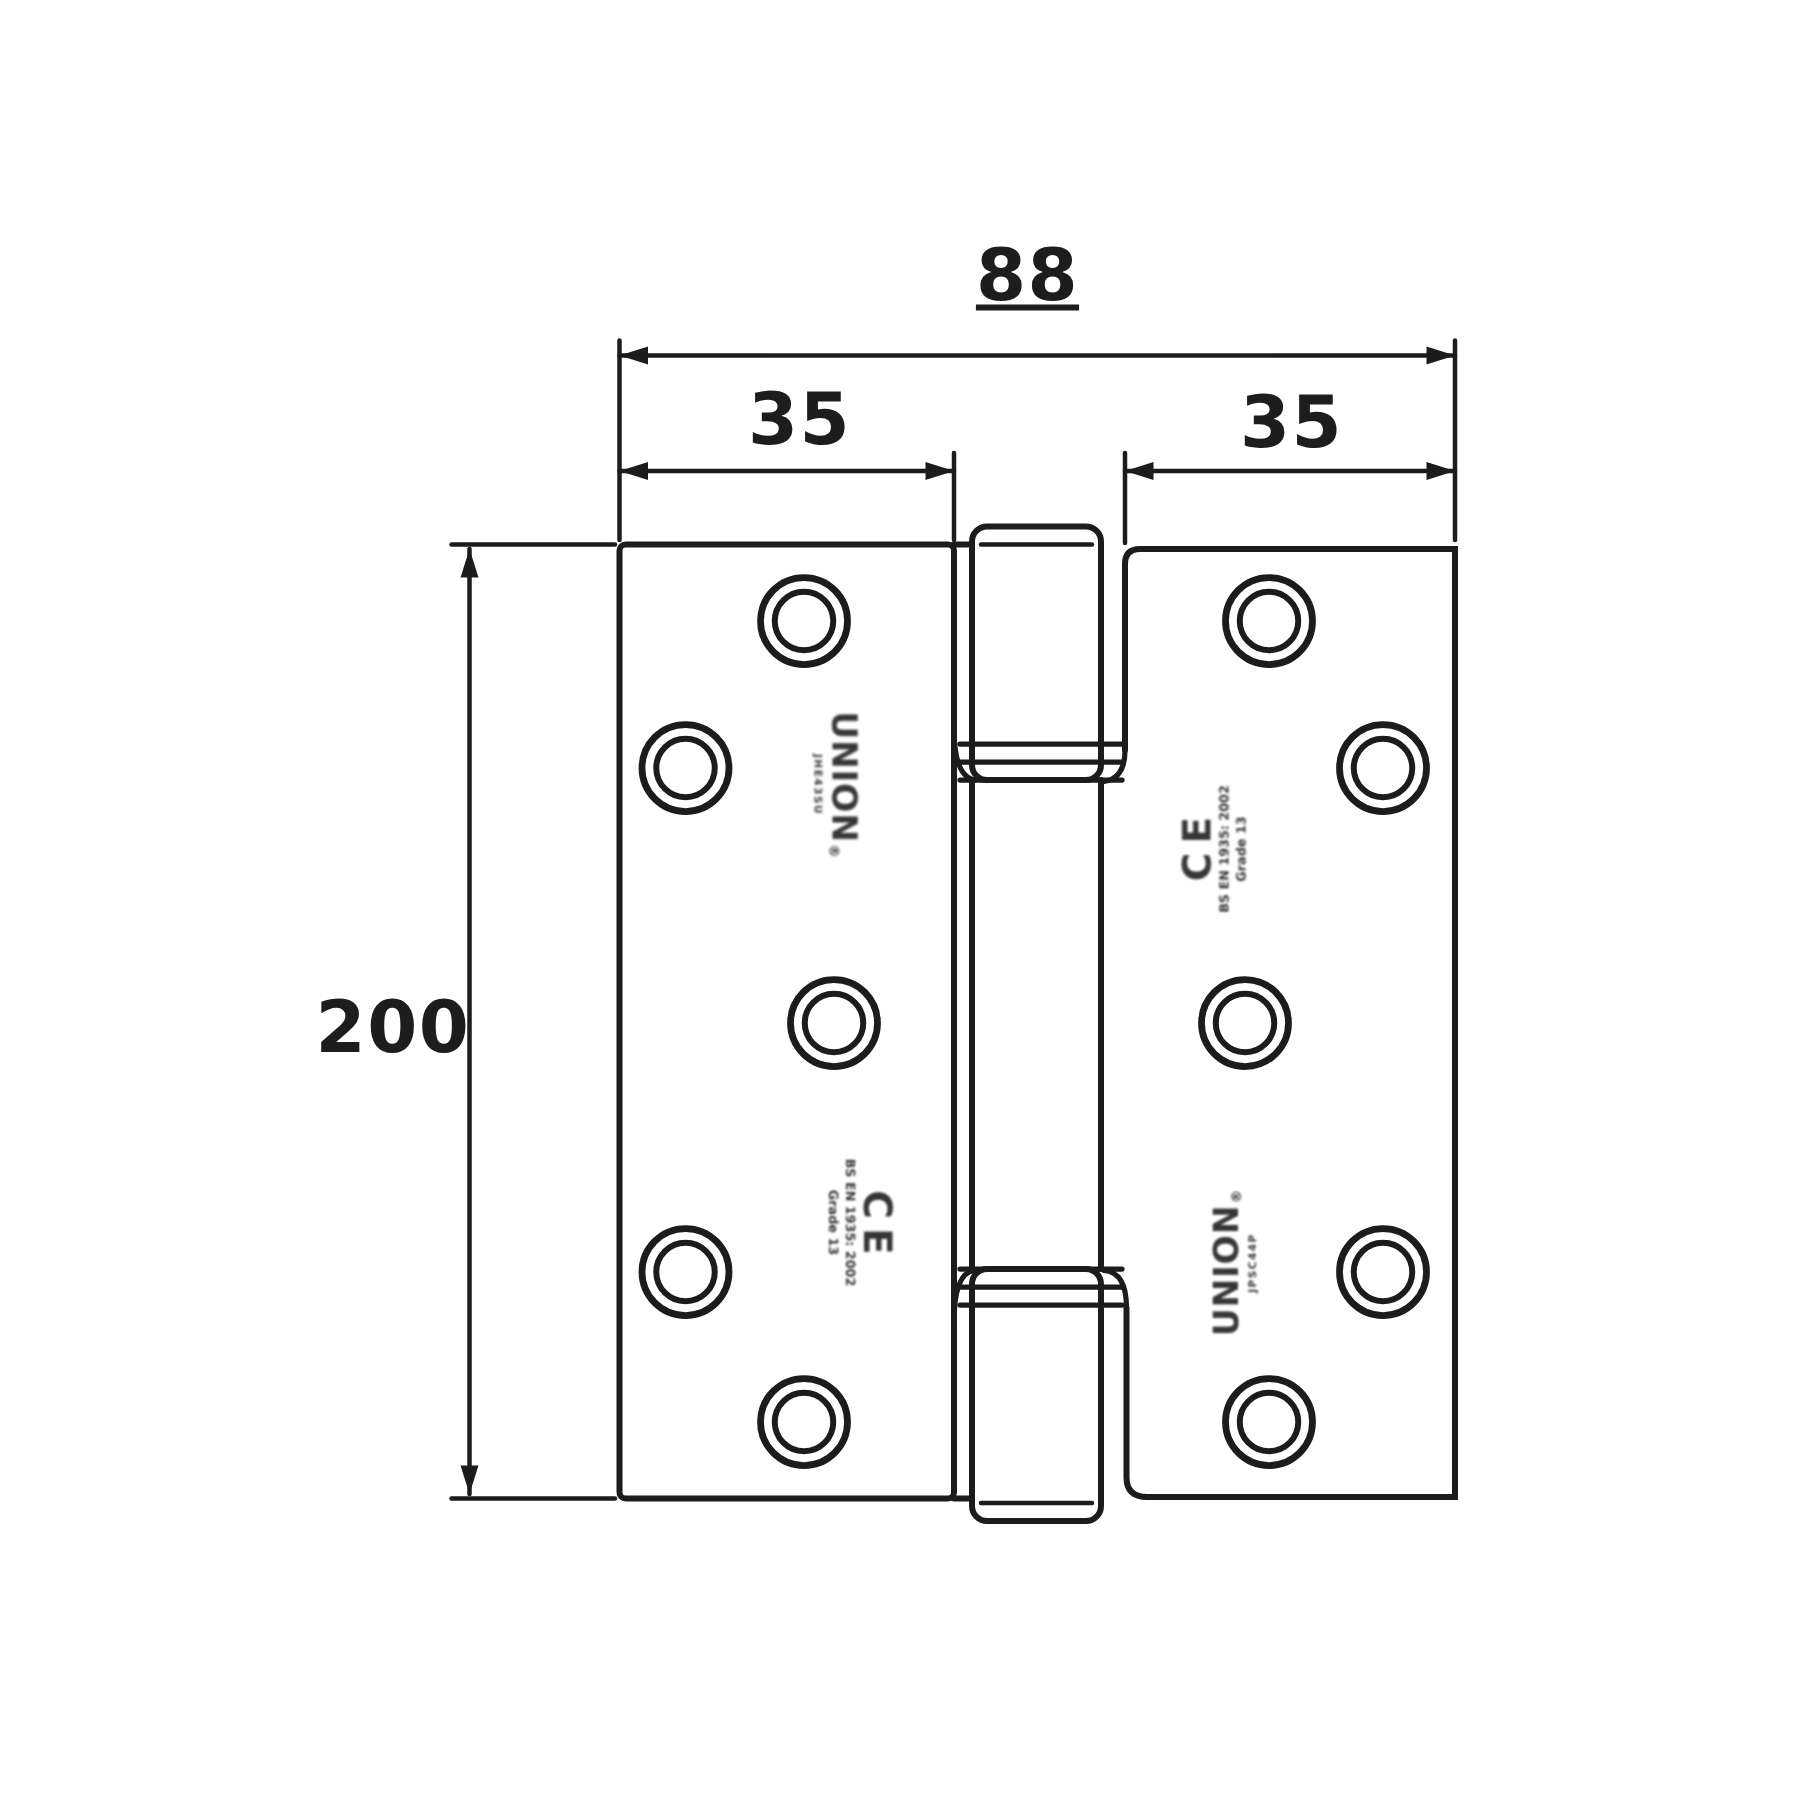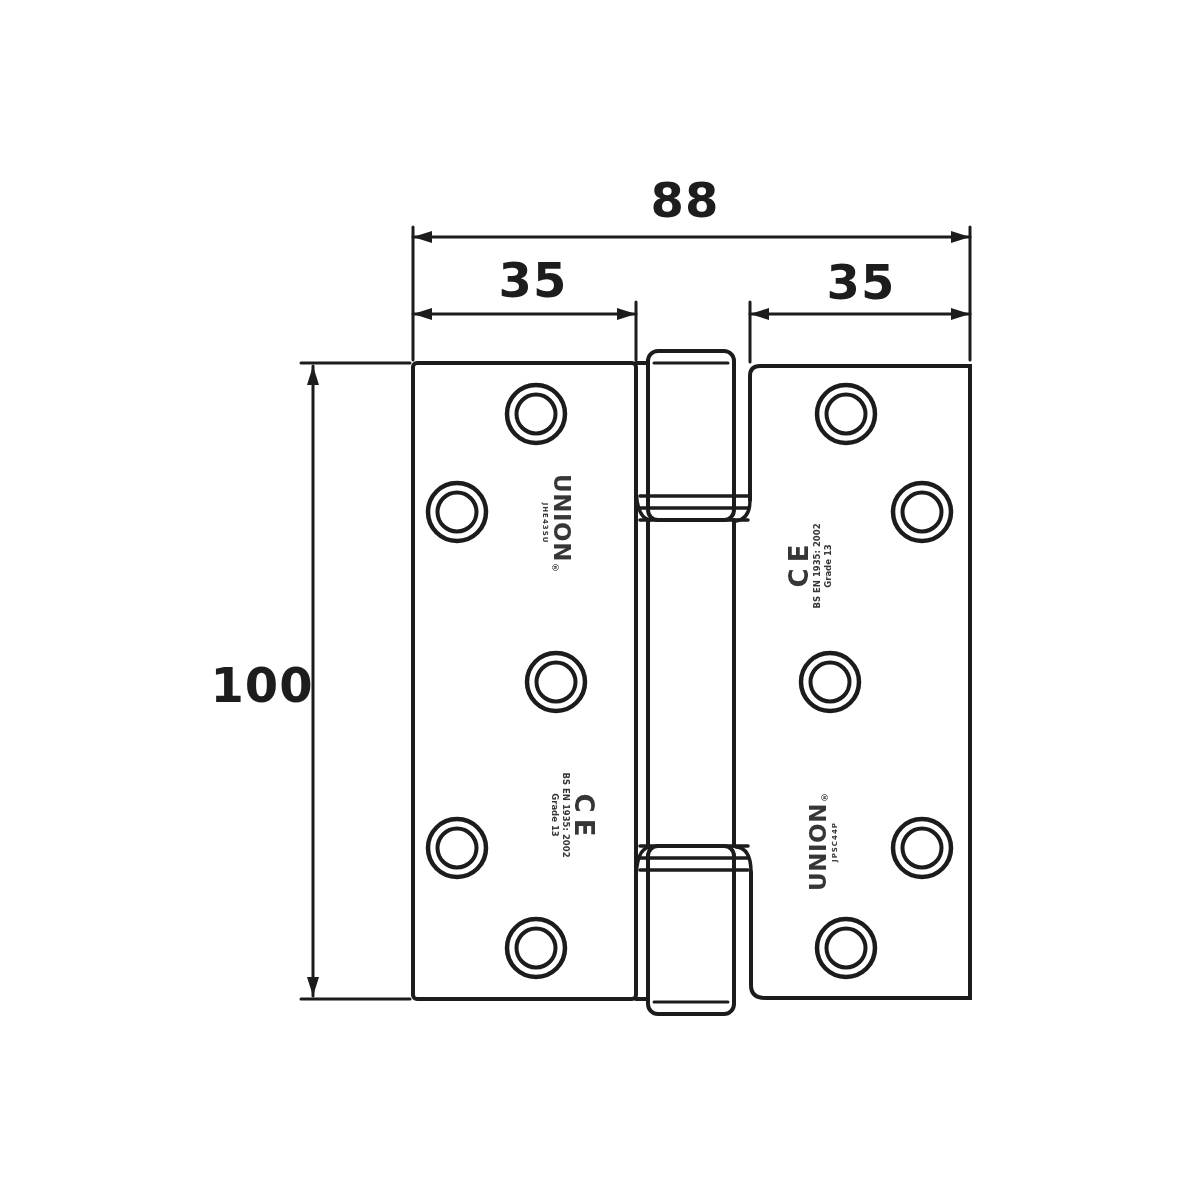--- a/index.html
+++ b/index.html
@@ -127,24 +127,24 @@
             <circle cx="922" cy="848" r="19.5" stroke-width="4"></circle>
           </g>
         <g>
             <circle cx="846" cy="948" r="29"></circle>
             <circle cx="846" cy="948" r="19.5" stroke-width="4"></circle>
           </g>
       </g>
     </g>
   </svg>
 
-  <div class="dim-label" style="left:625px;top:176px;width:120px;">88</div>
+  <div class="dim-label" style="left:625px;top:160px;width:120px;text-decoration:underline;">88</div>
   <div class="dim-label" style="left:473px;top:256px;width:120px;">35</div>
   <div class="dim-label" style="left:801px;top:258px;width:120px;">35</div>
-  <div class="dim-label" style="left:192px;top:661px;width:140px;">100</div>
+  <div class="dim-label" style="left:192px;top:661px;width:140px;">200</div>
 
   <div class="stamp rot-cw" style="left:497px;top:503px;width:120px;height:40px;">
     <div class="brand-line">
       <span class="brand">UNION</span>
       <span class="reg">®</span>
     </div>
     <div class="code">JHE43SU</div>
   </div>
 
   <div class="stamp rot-cw" style="left:508px;top:786px;width:130px;height:58px;">

